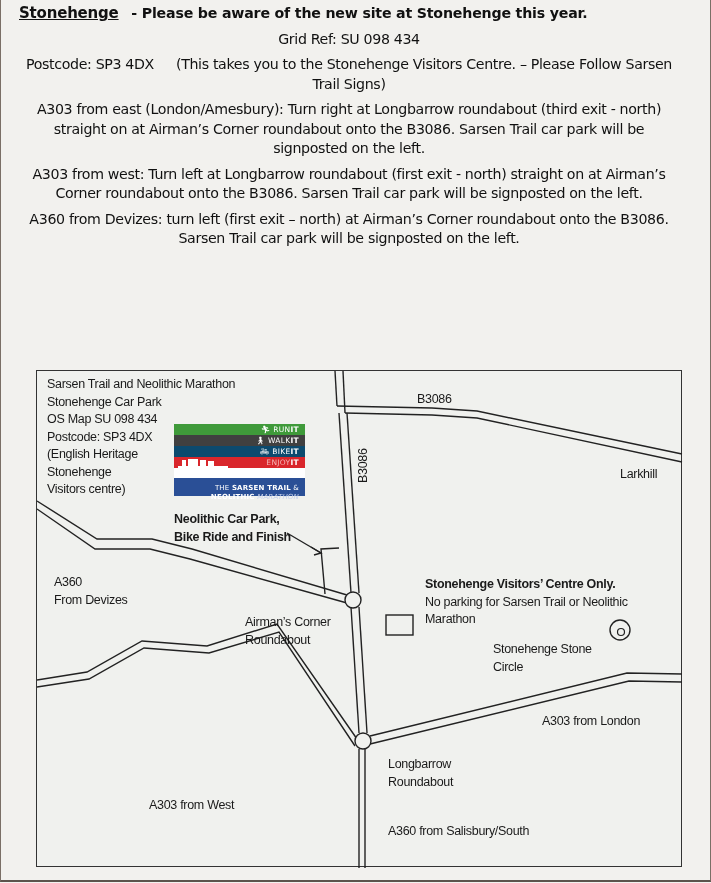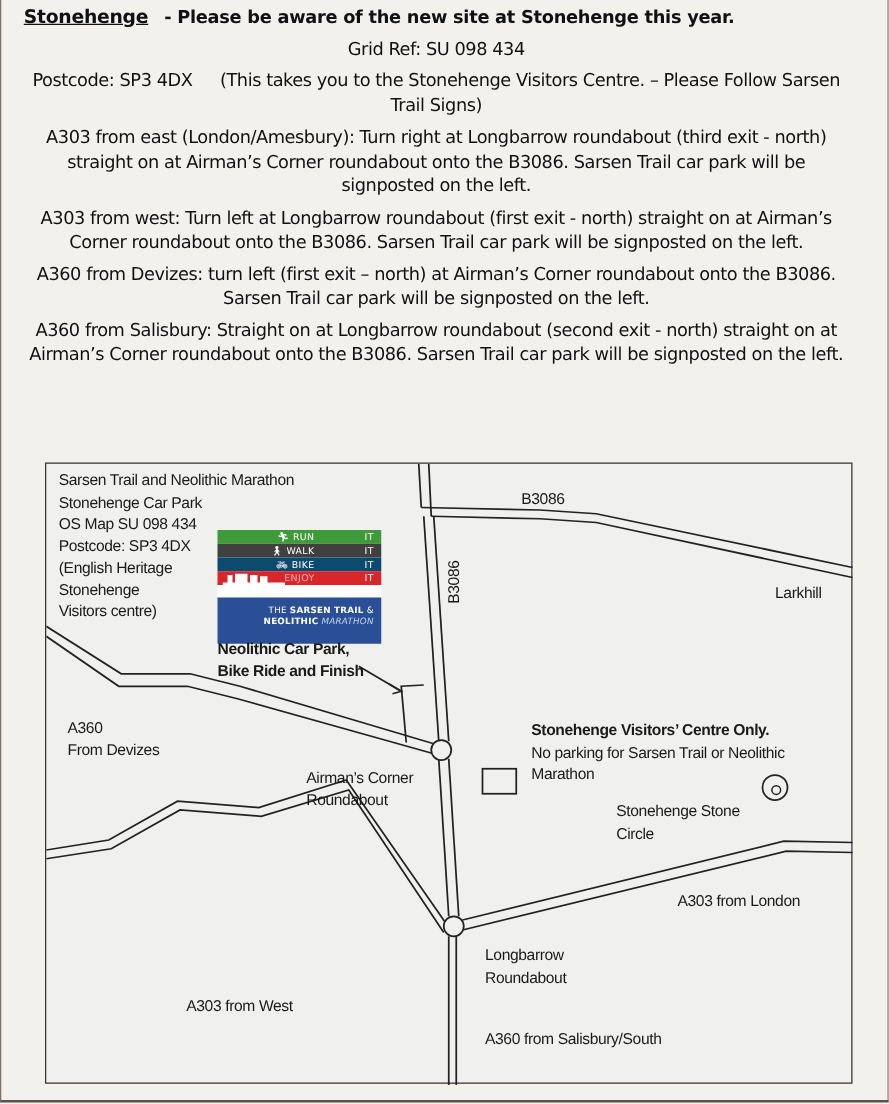--- a/index.html
+++ b/index.html
@@ -43,24 +43,24 @@
     .map-label.bold { font-weight: bold; }
     .info-box { left: 10px; top: 5px; }
     .logo {
       position: absolute; left: 137px; top: 53px; width: 131px; height: 85px;
       font-family: "DejaVu Sans", sans-serif;
     }
     .logo-band {
       height: 11px; color: #fff; font-size: 7.5px; line-height: 11px;
       text-align: right; padding-right: 6px; letter-spacing: 0.3px;
     }
-    .logo-band b { font-weight: normal; padding-left: 40px; }
+    .logo-band b { font-weight: bold; }
     .logo-white { height: 10px; background: #fff; }
     .logo-blue {
-      height: 37px; background: #2a4f96; color: #fff;
+      height: 18px; background: #2a4f96; color: #fff;
       font-size: 7px; line-height: 9px; text-align: right;
       padding: 6px 6px 0 0; box-sizing: border-box; letter-spacing: 0.2px;
     }
     .logo-blue b { font-weight: bold; }
     .logo-blue i { color: #c7d2ec; }
   </style>
 </head>
 <body>
 
 <div class="page-frame"></div>
@@ -70,21 +70,20 @@
     <span class="heading">Stonehenge</span>
     <span>- Please be aware of the new site at Stonehenge this year.</span>
   </div>
   <p class="para">Grid Ref: SU 098 434</p>
   <p class="para">
     <span>Postcode: SP3 4DX</span><span class="postcode-gap"></span><span>(This takes you to the Stonehenge Visitors Centre. – Please Follow Sarsen Trail Signs)</span>
   </p>
   <p class="para">A303 from east (London/Amesbury): Turn right at Longbarrow roundabout (third exit - north)  straight on at Airman’s Corner roundabout onto the B3086.  Sarsen Trail car park will be signposted on the left.</p>
   <p class="para">A303 from west: Turn left at Longbarrow roundabout (first exit - north)  straight on at Airman’s Corner roundabout onto the B3086.  Sarsen Trail car park will be signposted on the left.</p>
   <p class="para">A360 from Devizes: turn left (first exit – north) at Airman’s Corner roundabout onto the B3086.  Sarsen Trail car park will be signposted on the left.</p>
-  <p class="para">A360 from Salisbury: Straight on at Longbarrow roundabout (second exit - north)  straight on at Airman’s Corner roundabout onto the B3086.  Sarsen Trail car park will be signposted on the left.</p>
 </div>
 
 <div class="map">
   <svg width="646" height="497" viewBox="0 0 646 497">
     <g fill="none" stroke="#222" stroke-width="1.4">
 
       <polyline points="300,35 395,37 440,40 645,83"></polyline>
       <polyline points="308,42 395,44 440,47 645,91"></polyline>
 
       <polyline points="298,0 300,35"></polyline>

